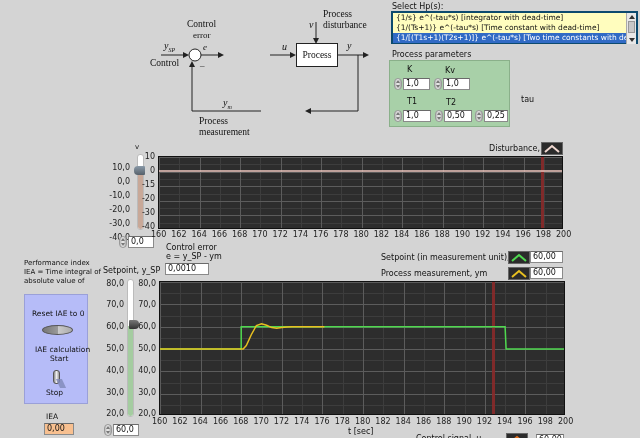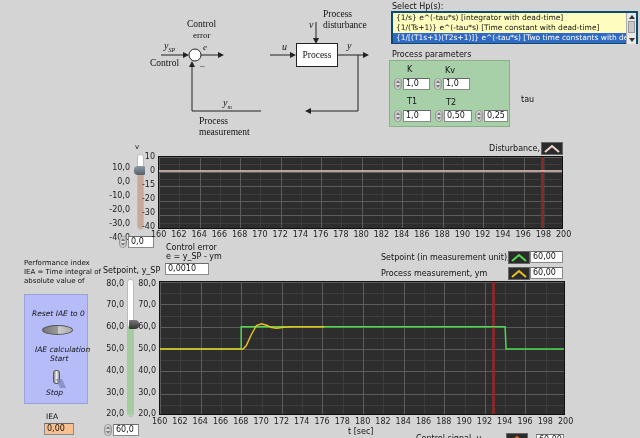--- a/index.html
+++ b/index.html
@@ -202,21 +202,21 @@
   </div>
 
 <div class="lbl" style="left:166px;top:243px;">Control error</div>
 <div class="lbl" style="left:166px;top:252px;">e = y_SP - ym</div>
 <div class="numbox" style="left:165px;top:263px;width:44px;">0,0010</div>
 
 <div class="lbl" style="left:24px;top:259px;font-size:7px;">Performance index</div>
 <div class="lbl" style="left:24px;top:268px;font-size:7px;">IEA = Time integral of</div>
 <div class="lbl" style="left:24px;top:277px;font-size:7px;">absolute value of</div>
 <div class="lbl" style="left:24px;top:300px;font-size:7px;">control error, e</div>
-<div class="abs" style="left:24px;top:294px;width:64px;height:110px;background:#b6bcf8;border:1px solid #9aa0d8;font-style:italic;">
+<div class="abs" style="left:24px;top:294px;width:64px;height:110px;background:#b6bcf8;border:1px solid #9aa0d8;">
   <div class="lbl" style="left:7px;top:14px;font-size:7.5px;">Reset IAE to 0</div>
   <div class="abs" style="left:17px;top:30px;width:31px;height:10px;border-radius:50%;background:linear-gradient(90deg,#777 0%,#999 50%,#ccc 50%,#aaa 100%);border:1px solid #555;"></div>
   <div class="lbl" style="left:10px;top:50px;font-size:7.5px;">IAE calculation</div>
   <div class="lbl" style="left:25px;top:59px;font-size:7.5px;">Start</div>
   <div class="abs" style="left:28px;top:75px;width:7px;height:14px;border-radius:3px;background:linear-gradient(90deg,#888,#eee,#999);border:1px solid #555;"></div>
   <div class="abs" style="left:33px;top:84px;width:6px;height:9px;background:#8088b8;transform:skewX(25deg);opacity:0.8;"></div>
   <div class="lbl" style="left:21px;top:93px;font-size:7.5px;">Stop</div>
 </div>
 <div class="lbl" style="left:46px;top:412px;font-size:7.5px;">IEA</div>
 <div class="numbox" style="left:44px;top:423px;width:30px;background:#f8c090;">0,00</div>

